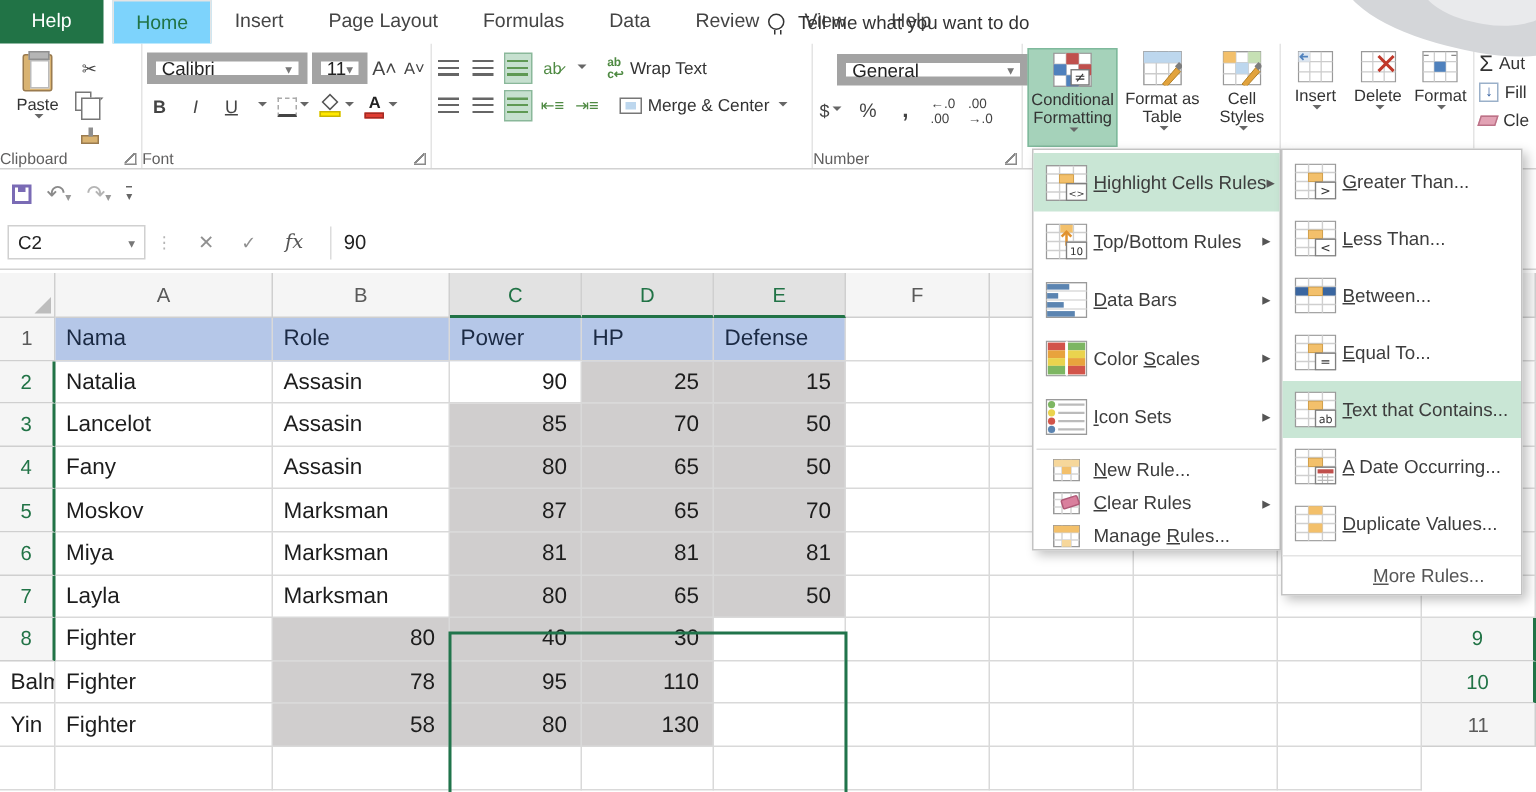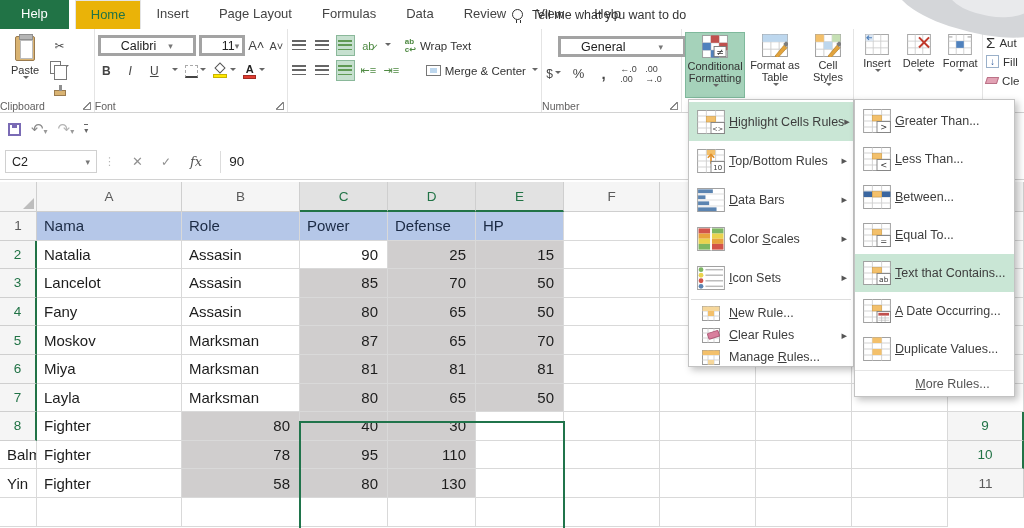--- a/index.html
+++ b/index.html
@@ -4,21 +4,21 @@
 <style>
 *{margin:0;padding:0;box-sizing:border-box}
 html,body{width:1024px;height:528px;overflow:hidden}
 body{font-family:"Liberation Sans",sans-serif;background:#fff;color:#333;position:relative;font-size:13px}
 u{text-decoration:underline}
 
 #titlebar{position:absolute;left:0;top:0;width:1024px;height:29px;background:#fff;z-index:5}
 #tab-strip{display:flex;align-items:stretch;height:29px}
 .tab{padding:0 15px;line-height:28px;font-size:13px;color:#444;white-space:nowrap;cursor:default}
 .tab.file{background:#217346;color:#fff;padding:0 21px;margin-right:6px}
-.tab.active{color:#217346;background:#eab308;border:1px solid #e4e4e4;border-bottom:none}
+.tab.active{color:#217346;background:#7dd3fc;border:1px solid #e4e4e4;border-bottom:none}
 #tellme{position:absolute;left:512px;top:0;height:29px;display:flex;align-items:center;gap:9px;color:#333;font-size:12.5px}
 .bulb{width:11px;height:11px;border:1.4px solid #333;border-radius:50%;position:relative;display:inline-block}
 .bulb:after{content:"";position:absolute;left:2.6px;top:10px;width:3.5px;height:3px;border-left:1.4px solid #333;border-right:1.4px solid #333}
 .wm1{position:absolute;right:-30px;top:-26px;width:160px;height:58px;background:#d4d6d9;border-radius:48%;transform:rotate(14deg);z-index:1}
 .wm2{position:absolute;right:-12px;top:-30px;width:90px;height:46px;background:#e9eaec;border-radius:48%;transform:rotate(10deg);z-index:2}
 
 #ribbon{position:absolute;left:0;top:29px;width:1024px;height:84px;background:#fff;border-bottom:1px solid #d2d2d2;display:flex;z-index:4}
 .grp{position:relative;height:100%;border-right:1px solid #e4e4e4;padding:3px 2px 13px 3px}
 .grp-label{position:absolute;bottom:0;left:0;right:0;text-align:left;font-size:10.5px;color:#605f5f}
 .launcher{position:absolute;bottom:2px;right:3px;width:8px;height:8px;border-right:1px solid #8a8a8a;border-bottom:1px solid #8a8a8a;background:linear-gradient(135deg,transparent 45%,#8a8a8a 45%,#8a8a8a 58%,transparent 58%)}
@@ -30,21 +30,21 @@
 #g-clip{width:95px}
 .clipb{position:relative;width:20px;height:25px;background:#d9b372;border:1px solid #9a7b4f;border-radius:2px;margin:2px 0 3px}
 .clipb:before{content:"";position:absolute;left:3px;top:-3px;width:12px;height:4px;background:#b5b5b5;border:1px solid #8f8f8f}
 .clipb:after{content:"";position:absolute;left:4px;top:3px;width:11px;height:17px;background:#fff;border:1px solid #bbb}
 .copyic{position:relative;width:11px;height:13px;border:1px solid #777;background:#fff}
 .copyic:after{content:"";position:absolute;left:3px;top:3px;width:11px;height:13px;border:1px solid #777;background:#fff}
 .fpaint{width:12px;height:6px;background:#d9b372;border:1px solid #9a7b4f;position:relative;margin-top:6px}
 .fpaint:after{content:"";position:absolute;left:4px;top:-6px;width:3px;height:6px;background:#8f8f8f}
 
 #g-font{width:193px}
-.selbox{display:flex;align-items:center;justify-content:space-between;border:3px solid #a3a3a3;background:#fff;height:21px;padding:0 20px;font-size:12.5px;color:#222}
+.selbox{display:flex;align-items:center;justify-content:space-between;border:6px solid #a3a3a3;background:#fff;height:21px;padding:0 4px;font-size:12.5px;color:#222}
 .fname{width:112px}.fsize{width:37px}
 .bi{font-weight:bold}.it{font-style:italic}.un{text-decoration:underline}
 .bbar{display:inline-block;width:13px;height:13px;border:1px dashed #aaa;border-bottom:2px solid #444;margin-top:2px}
 .fillic{position:relative;display:inline-block;width:15px;height:15px}
 .fillic .bk{position:absolute;left:3px;top:1px;width:8px;height:8px;border:1.4px solid #555;transform:rotate(45deg)}
 .fillic .bar{position:absolute;left:0;bottom:0;width:14px;height:4px;background:#ffe800;border:1px solid #c9b400}
 .fcolic{position:relative;display:inline-block;width:14px;height:16px;font-weight:bold;font-size:11px;text-align:center;color:#222}
 .fcolic .bar{position:absolute;left:0;bottom:0;width:13px;height:4px;background:#e03c31;border:1px solid #a32b23}
 
 #g-align{width:255px}
@@ -226,21 +226,21 @@
           <span class="al gr"></span>
         </span>
       <span class="sbtn">
           <span class="al gr"></span>
         </span>
       <span class="sbtn alsel">
           <span class="al"></span>
         </span>
       <span class="sbtn ind">⇤≡</span>
       <span class="sbtn ind">⇥≡</span>
-      <span class="albtn" style="margin-left:20px">
+      <span class="albtn" style="margin-left:7px">
         <span class="mgic"></span>
         <span>Merge &amp; Center</span>
         <span class="car"></span>
       </span>
     </div>
   </div>
 
   <div class="grp" id="g-num">
     <div class="selbox" style="width:128px;margin:4px 13px 7px">
       <span>General</span>
@@ -379,22 +379,22 @@
       <div class="ch selh">E</div>
       <div class="ch">F</div>
       <div class="ch">G</div>
       <div class="ch">H</div>
       <div class="ch">I</div>
       <div class="ch">J</div>
       <div class="rh">1</div>
       <div class="cell hdr">Nama</div>
       <div class="cell hdr">Role</div>
       <div class="cell hdr">Power</div>
+      <div class="cell hdr">HP</div>
       <div class="cell hdr">Defense</div>
-      <div class="cell hdr">HP</div>
       <div class="cell"></div>
       <div class="cell"></div>
       <div class="cell"></div>
       <div class="cell"></div>
       <div class="cell"></div>
       <div class="rh selh">2</div>
       <div class="cell">Natalia</div>
       <div class="cell">Assasin</div>
       <div class="cell sel act num">90</div>
       <div class="cell sel num">25</div>

